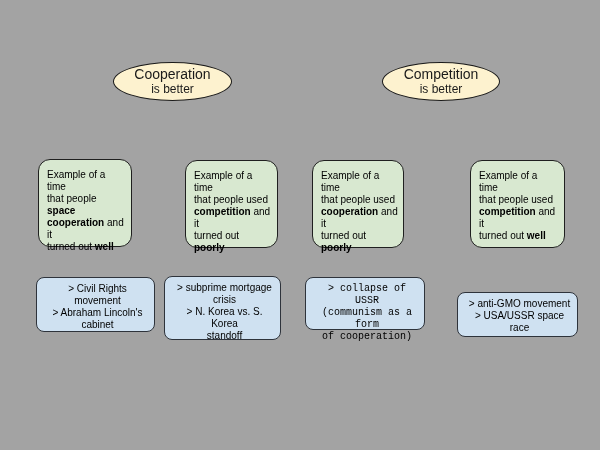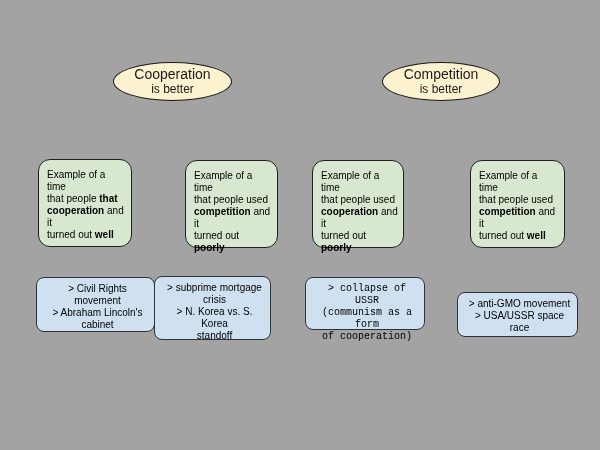--- a/index.html
+++ b/index.html
@@ -26,41 +26,41 @@
   #green-2{left:185px;top:160px;width:93px;height:88px;}
   #green-3{left:312px;top:160px;width:92px;height:88px;}
   #green-4{left:470px;top:160px;width:95px;height:88px;}
   .blue-box{
     position:absolute;background:#cfe1f1;border:1.5px solid #2e333b;border-radius:8px;
     box-sizing:border-box;padding:5px 4px 4px 8px;
     font-size:10px;line-height:1.2;color:#000;text-align:center;
   }
   .blue-box .item{white-space:pre-line;}
   #blue-1{left:36px;top:277px;width:119px;height:55px;}
-  #blue-2{left:154px;top:276px;width:117px;height:64px;}
+  #blue-2{left:164px;top:276px;width:117px;height:64px;}
   #blue-3{left:305px;top:277px;width:120px;height:53px;font-family:Liberation Mono, monospace;}
   #blue-4{left:457px;top:277px;width:121px;height:45px;margin-top:15px;}
 </style>
 </head>
 <body>
 
 <div class="canvas">
 
   <div class="ellipse" id="ellipse-1">
       <span class="title">Cooperation</span>
       <span class="subtitle">is better</span>
     </div>
 
   <div class="ellipse" id="ellipse-2">
       <span class="title">Competition</span>
       <span class="subtitle">is better</span>
     </div>
 
   <div class="green-box" id="green-1"><span>Example of a time
-that people </span><b>that
+that people </span><b>space
 cooperation</b><span> and it
 turned out </span><b>well</b></div>
 
   <div class="green-box" id="green-2"><span>Example of a time
 that people used
 </span><b>competition</b><span> and it
 turned out </span><b>poorly</b></div>
 
   <div class="green-box" id="green-3"><span>Example of a time
 that people used

